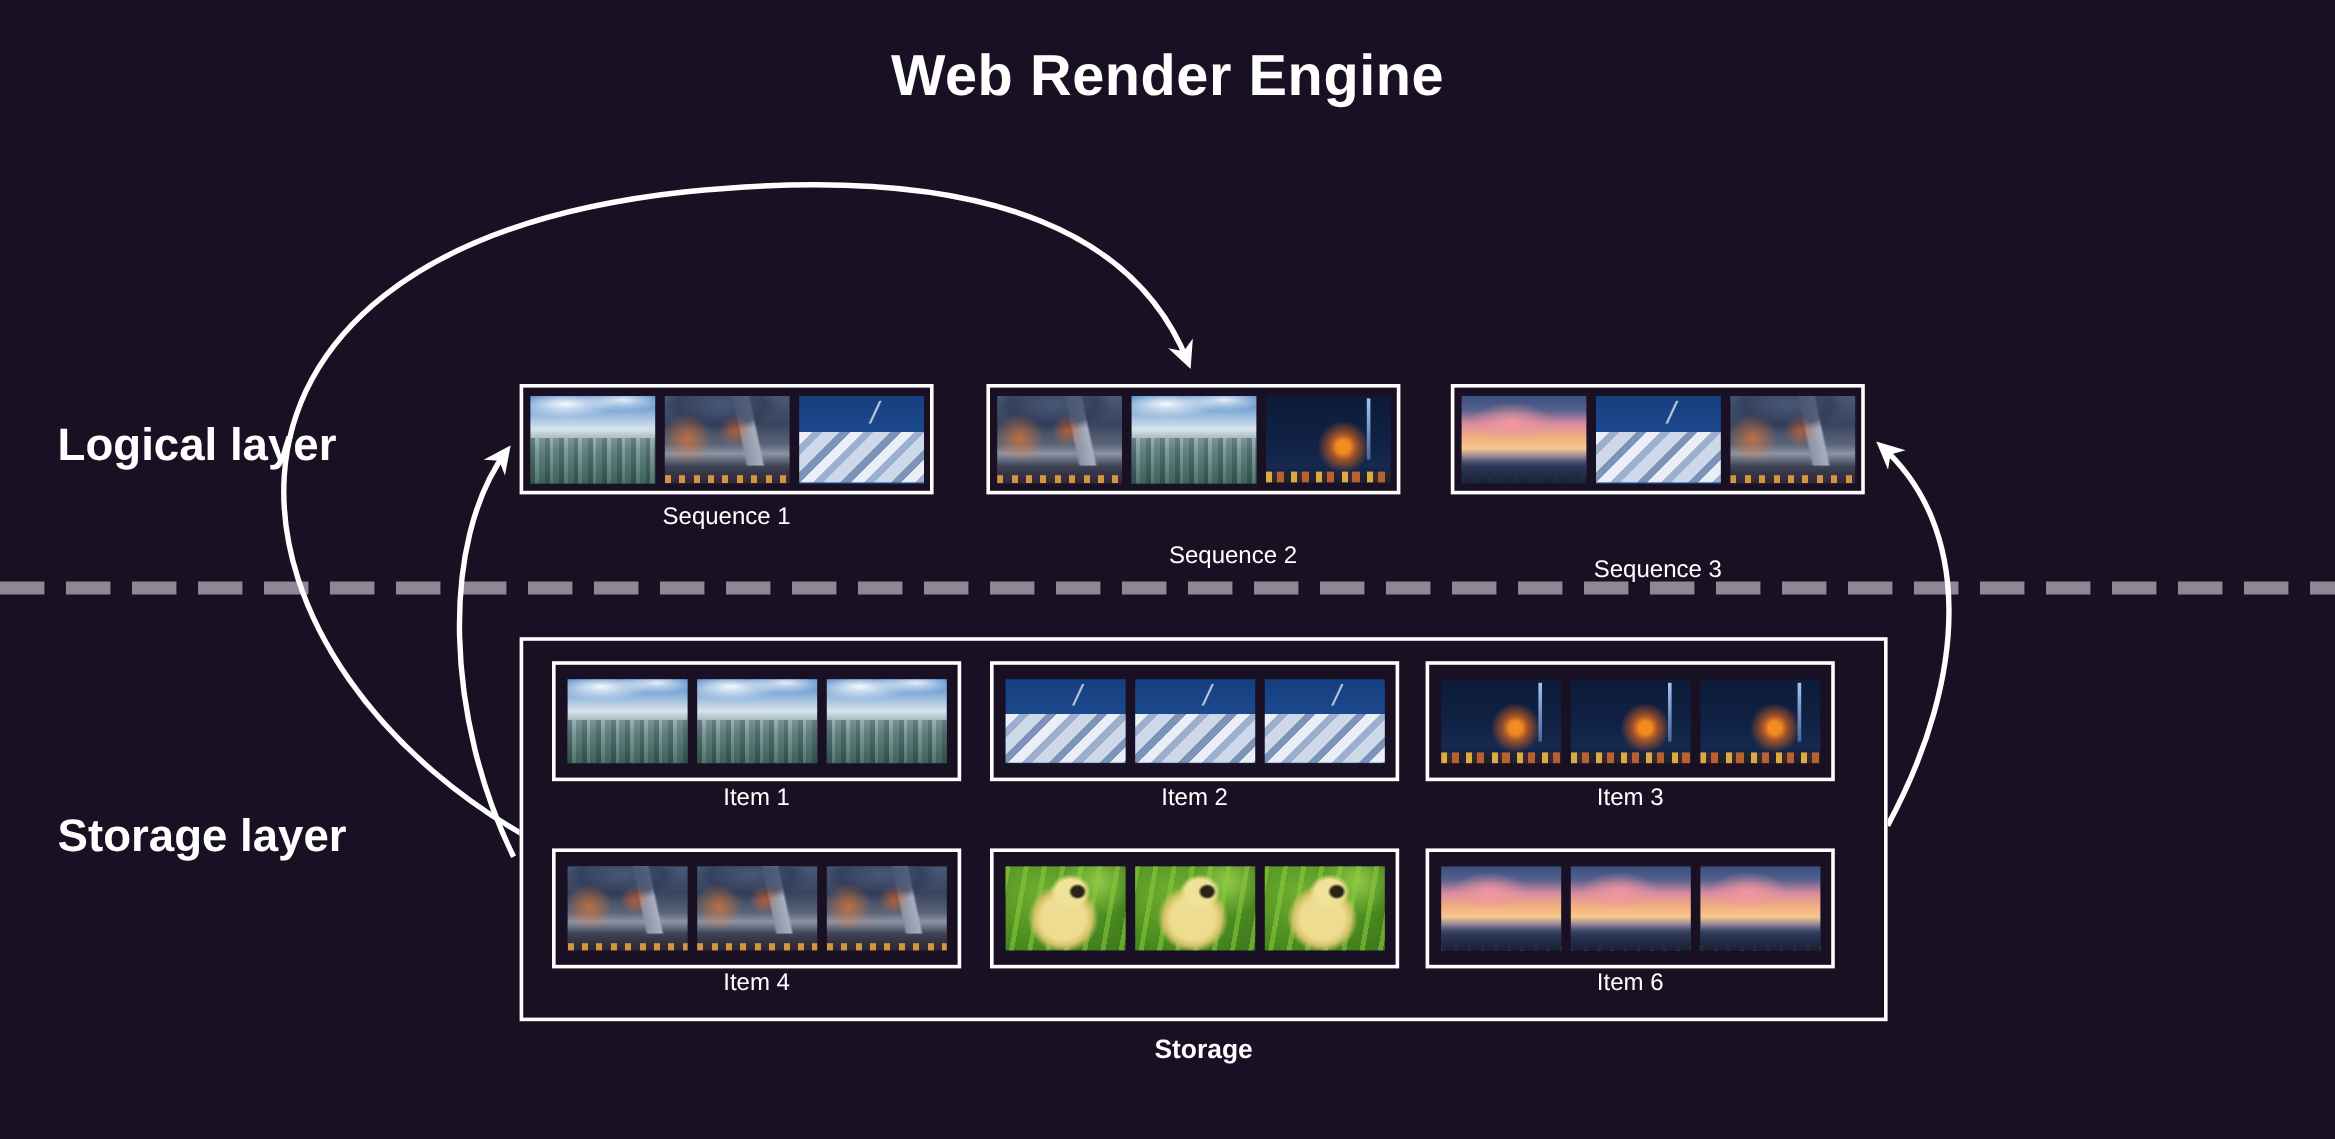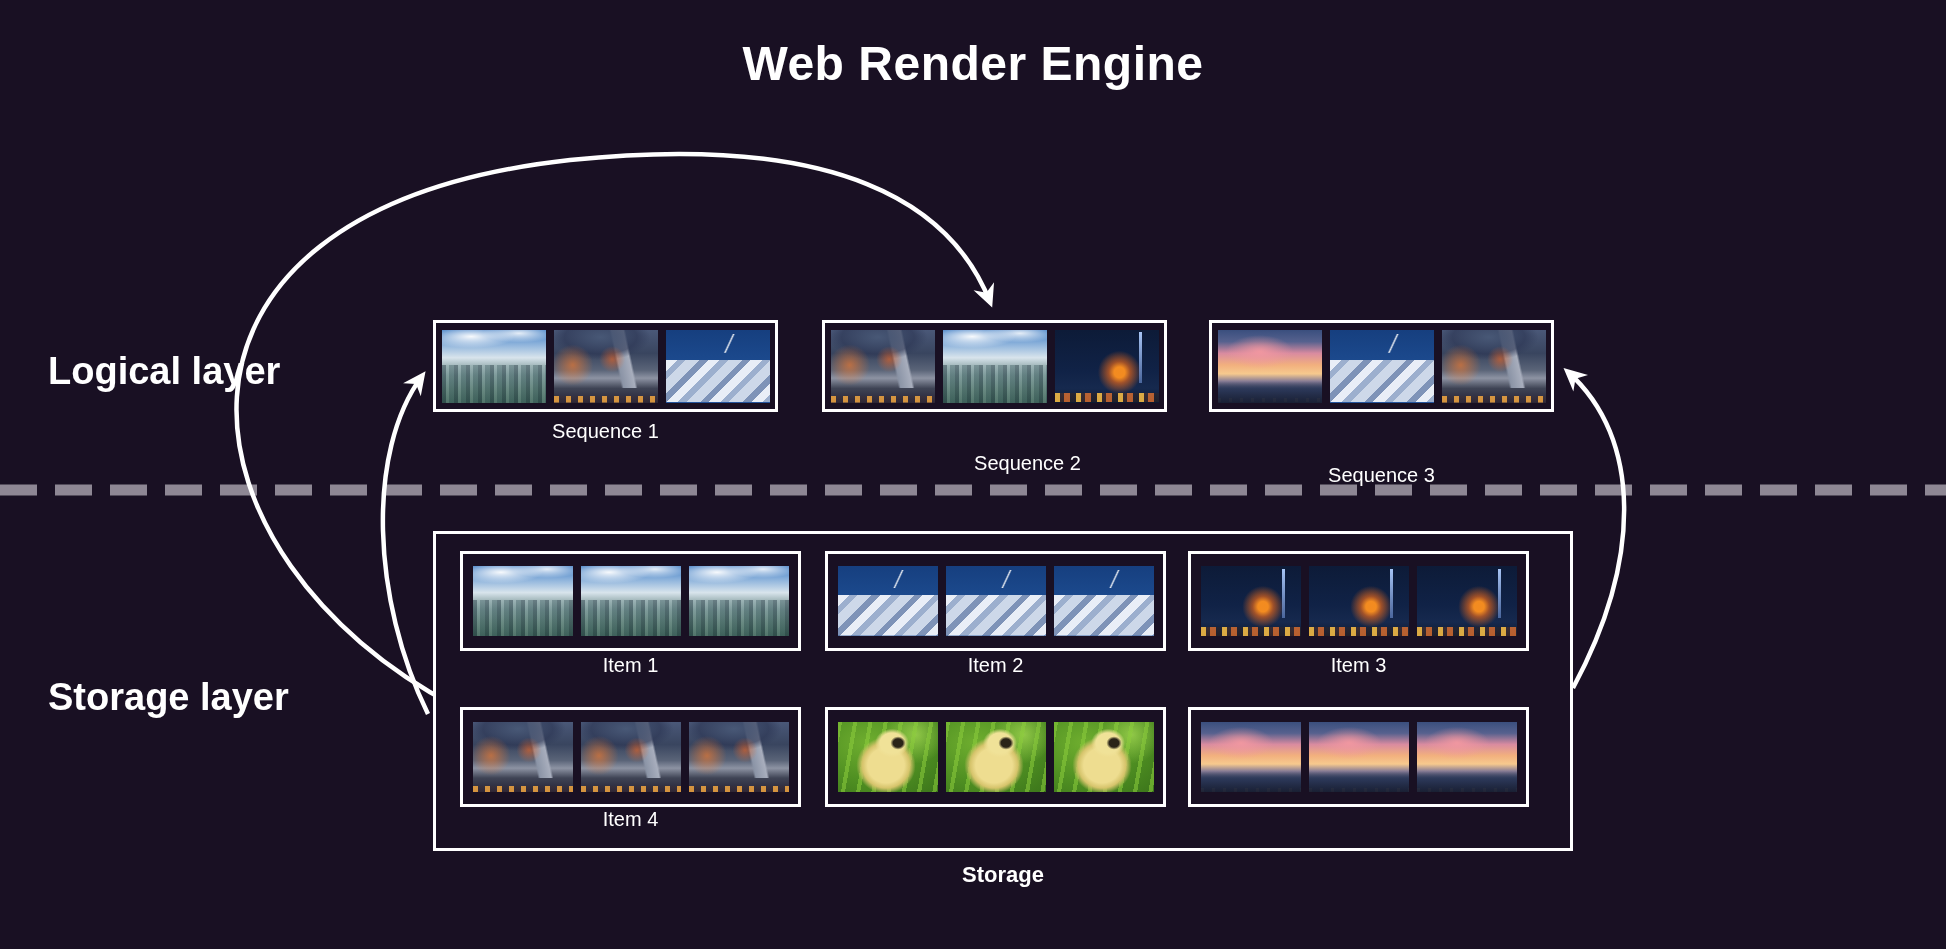--- a/index.html
+++ b/index.html
@@ -203,16 +203,17 @@
         <div class="thumb sunset"></div>
         <div class="thumb sunset"></div>
         <div class="thumb sunset"></div>
       </div>
   </div>
 
   <div class="caption cap-item cap-r1 cap-c1">Item 1</div>
   <div class="caption cap-item cap-r1 cap-c2">Item 2</div>
   <div class="caption cap-item cap-r1 cap-c3">Item 3</div>
   <div class="caption cap-item cap-r2 cap-c1">Item 4</div>
+  <div class="caption cap-item cap-r2 cap-c3">Item 6</div>
 
   <div class="caption cap-storage">Storage</div>
 
 </div>
 
 </body></html>

